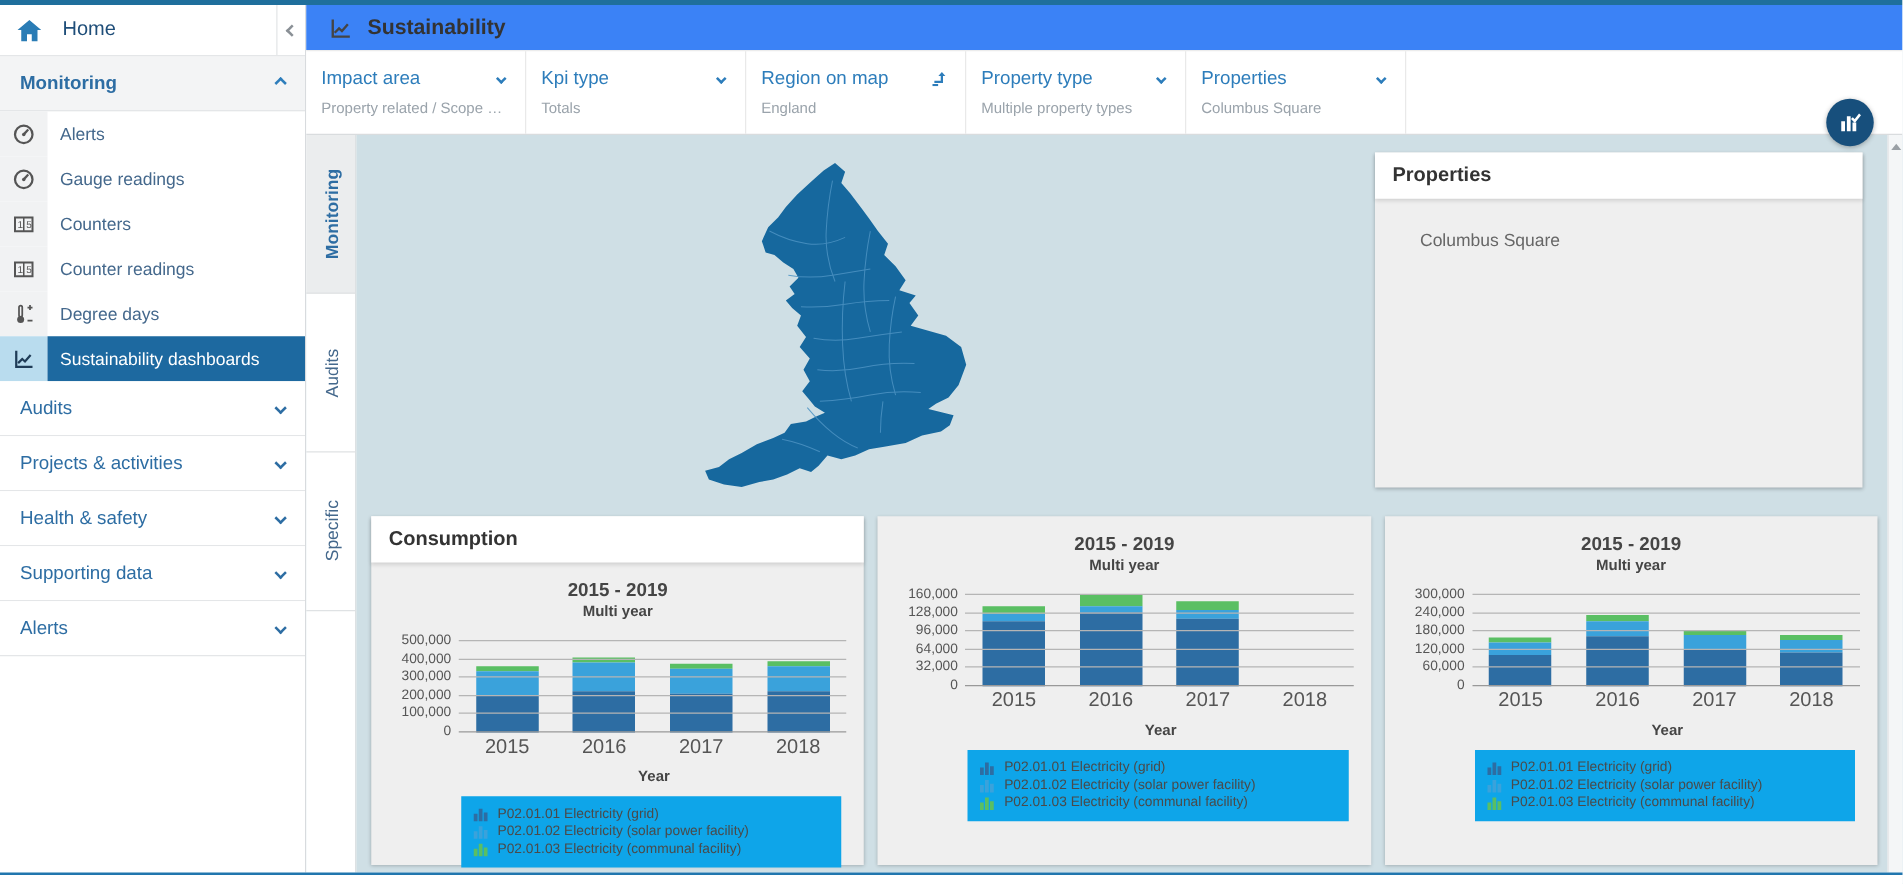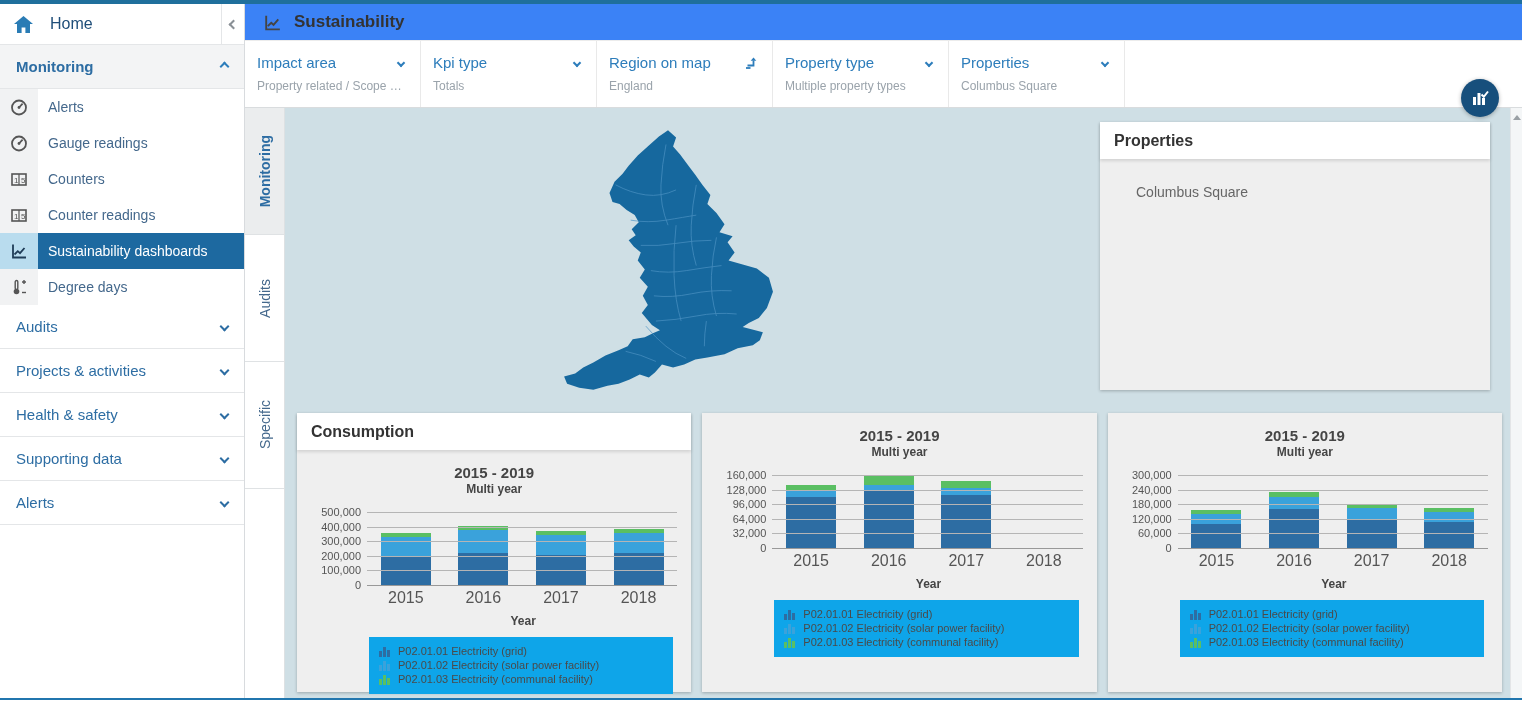--- a/index.html
+++ b/index.html
@@ -160,39 +160,39 @@
       <span class="icon-cell">
         <svg class="ic" width="20" height="20" viewBox="0 0 20 20">
             <rect x="3" y="5" width="14" height="11" fill="none" stroke="#555" stroke-width="1.6"></rect>
             <line x1="10" y1="5" x2="10" y2="16" stroke="#555" stroke-width="1.2"></line>
             <text x="5" y="13.5" font-size="8" fill="#555" font-family="Liberation Sans,sans-serif">1</text>
             <text x="12" y="13.5" font-size="8" fill="#555" font-family="Liberation Sans,sans-serif">5</text>
           </svg>
       </span>
       <span class="mi-label">Counter readings</span>
     </div>
-    <div class="menu-item selected">
-      <span class="icon-cell">
-        <svg class="ic" width="20" height="20" viewBox="0 0 20 20">
-            <path d="M4 3.5 V16.5 H17" fill="none" stroke="#1f3c57" stroke-width="1.8"></path>
-            <path d="M5.5 13.5 L8.8 10.2 L11 12.2 L15.5 7" fill="none" stroke="#1f3c57" stroke-width="1.8"></path>
-          </svg>
-      </span>
-      <span class="mi-label">Sustainability dashboards</span>
-    </div>
     <div class="menu-item">
       <span class="icon-cell">
         <svg class="ic" width="20" height="20" viewBox="0 0 20 20">
             <rect x="6.2" y="3.5" width="2.6" height="9" rx="1.3" fill="none" stroke="#555" stroke-width="1.4"></rect>
             <circle cx="7.5" cy="14.5" r="2.8" fill="#555"></circle>
             <path d="M13 5 h4 M15 3 v4" stroke="#555" stroke-width="1.4"></path>
             <path d="M13 15.5 h4" stroke="#555" stroke-width="1.4"></path>
           </svg>
       </span>
       <span class="mi-label">Degree days</span>
+    </div>
+    <div class="menu-item selected">
+      <span class="icon-cell">
+        <svg class="ic" width="20" height="20" viewBox="0 0 20 20">
+            <path d="M4 3.5 V16.5 H17" fill="none" stroke="#1f3c57" stroke-width="1.8"></path>
+            <path d="M5.5 13.5 L8.8 10.2 L11 12.2 L15.5 7" fill="none" stroke="#1f3c57" stroke-width="1.8"></path>
+          </svg>
+      </span>
+      <span class="mi-label">Sustainability dashboards</span>
     </div>
 
     <div class="section-hdr">
       <span>Audits</span>
       <i class="chev chev-down" style="border-color:#2d6da3"></i>
     </div>
     <div class="section-hdr">
       <span>Projects &amp; activities</span>
       <i class="chev chev-down" style="border-color:#2d6da3"></i>
     </div>

